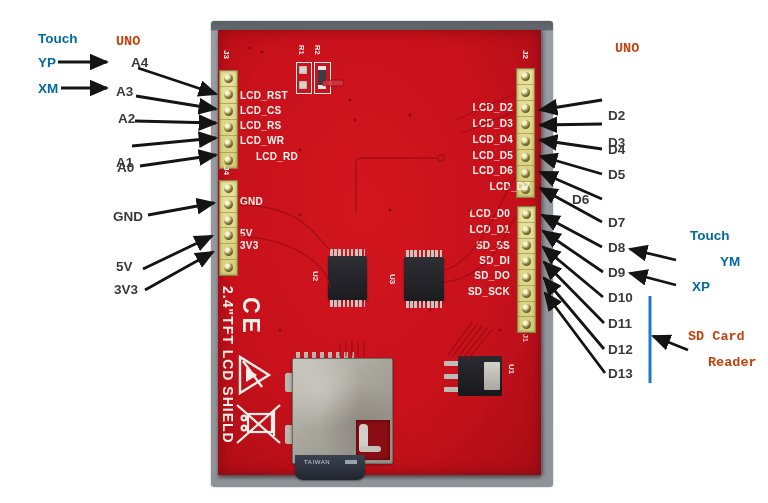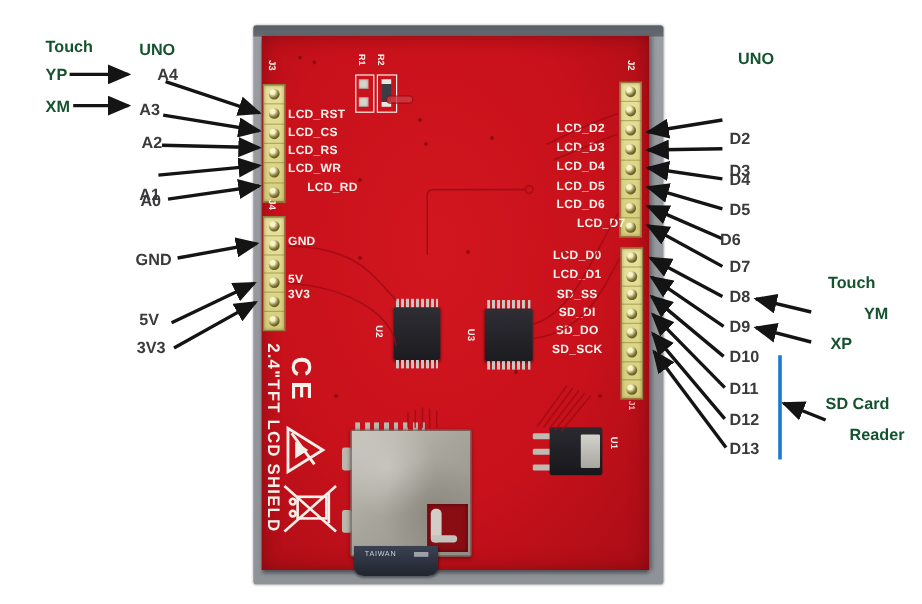--- a/index.html
+++ b/index.html
@@ -21,21 +21,21 @@
   .pin-cell:first-child{border-top:none;}
   .pin-hole{width:9px;height:9px;border-radius:50%;
             background:radial-gradient(circle at 35% 30%, #f8f4c9 0 22%, #857a35 55%, #2c2814 100%);}
   .hdr-j3{left:219px;top:70px;width:19px;height:99px;}
   .hdr-j4{left:219px;top:180px;width:19px;height:96px;}
   .hdr-j2{left:516px;top:68px;width:19px;height:130px;}
   .hdr-j1{left:517px;top:206px;width:19px;height:127px;}
   
   .silk{position:absolute;color:#f7f3ec;font-weight:bold;font-size:10px;letter-spacing:.25px;
         white-space:nowrap;line-height:10px;}
-  .silk-r{text-align:center;width:58px;}
+  .silk-r{text-align:right;width:58px;}
   .vtext{writing-mode:vertical-rl;text-orientation:mixed;}
   .refdes{position:absolute;color:#f7f3ec;font-weight:bold;font-size:8px;line-height:10px;}
   .board-title{position:absolute;left:220px;top:286px;color:#f6f1ea;font-weight:bold;
                font-size:14px;letter-spacing:1px;white-space:nowrap;}
   .ce-mark{position:absolute;left:236px;top:297px;color:#f6f1ea;font-weight:bold;
            font-size:23px;letter-spacing:4px;line-height:30px;}
   
   .ic{position:absolute;background:linear-gradient(180deg,#2e2e34,#1b1b20);border-radius:2px;
       box-shadow:0 1px 2px rgba(60,5,8,.6);}
   .ic::before,.ic::after{content:"";position:absolute;left:2px;right:2px;height:7px;
@@ -69,22 +69,22 @@
   .sd-spring-foot{position:absolute;left:3px;top:26px;width:22px;height:6px;background:#c4c2ba;border-radius:3px;}
   .mtab{position:absolute;left:285px;width:8px;height:19px;background:#b9b6ae;border-radius:2px;}
   .microsd{position:absolute;left:295px;top:455px;width:70px;height:25px;
            background:linear-gradient(180deg,#3a4150,#20252f);border-radius:0 0 8px 8px;
            box-shadow:0 1px 2px rgba(0,0,0,.4);}
   .microsd-text{position:absolute;left:9px;top:4px;color:#ccd2d9;font-size:6px;letter-spacing:.6px;}
   .microsd-mark{position:absolute;right:8px;top:5px;width:12px;height:4px;background:#9aa1ab;}
   
   .overlay{position:absolute;left:0;top:0;width:768px;height:503px;pointer-events:none;}
   .lbl{position:absolute;font-weight:bold;font-size:13.5px;color:#3a3a3c;white-space:nowrap;line-height:16px;}
-  .c-green{color:#14532d;}
-  .c-blue{color:#14532d;}
+  .c-green{color:#0369a1;}
+  .c-blue{color:#c2410c;font-family:Liberation Mono, monospace;}
 </style>
 </head>
 <body>
 
 <div class="canvas">
 
   <div class="bezel"></div>
   <div class="pcb"></div>
 
   <div class="hdr hdr-j3">
@@ -340,21 +340,21 @@
   <div class="lbl" style="left:117px;top:160px">A0</div>
   <div class="lbl" style="left:113px;top:209px">GND</div>
   <div class="lbl" style="left:116px;top:259px">5V</div>
   <div class="lbl" style="left:114px;top:282px">3V3</div>
 
   <div class="lbl c-blue" style="left:615px;top:41px">UNO</div>
   <div class="lbl" style="left:608px;top:108px">D2</div>
   <div class="lbl" style="left:608px;top:135px">D3</div>
   <div class="lbl" style="left:608px;top:142px">D4</div>
   <div class="lbl" style="left:608px;top:167px">D5</div>
-  <div class="lbl" style="left:600px;top:192px">D6</div>
+  <div class="lbl" style="left:572px;top:192px">D6</div>
   <div class="lbl" style="left:608px;top:215px">D7</div>
   <div class="lbl" style="left:608px;top:240px">D8</div>
   <div class="lbl" style="left:608px;top:265px">D9</div>
   <div class="lbl" style="left:608px;top:290px">D10</div>
   <div class="lbl" style="left:608px;top:316px">D11</div>
   <div class="lbl" style="left:608px;top:342px">D12</div>
   <div class="lbl" style="left:608px;top:366px">D13</div>
   <div class="lbl c-green" style="left:690px;top:228px">Touch</div>
   <div class="lbl c-green" style="left:720px;top:254px">YM</div>
   <div class="lbl c-green" style="left:692px;top:279px">XP</div>

